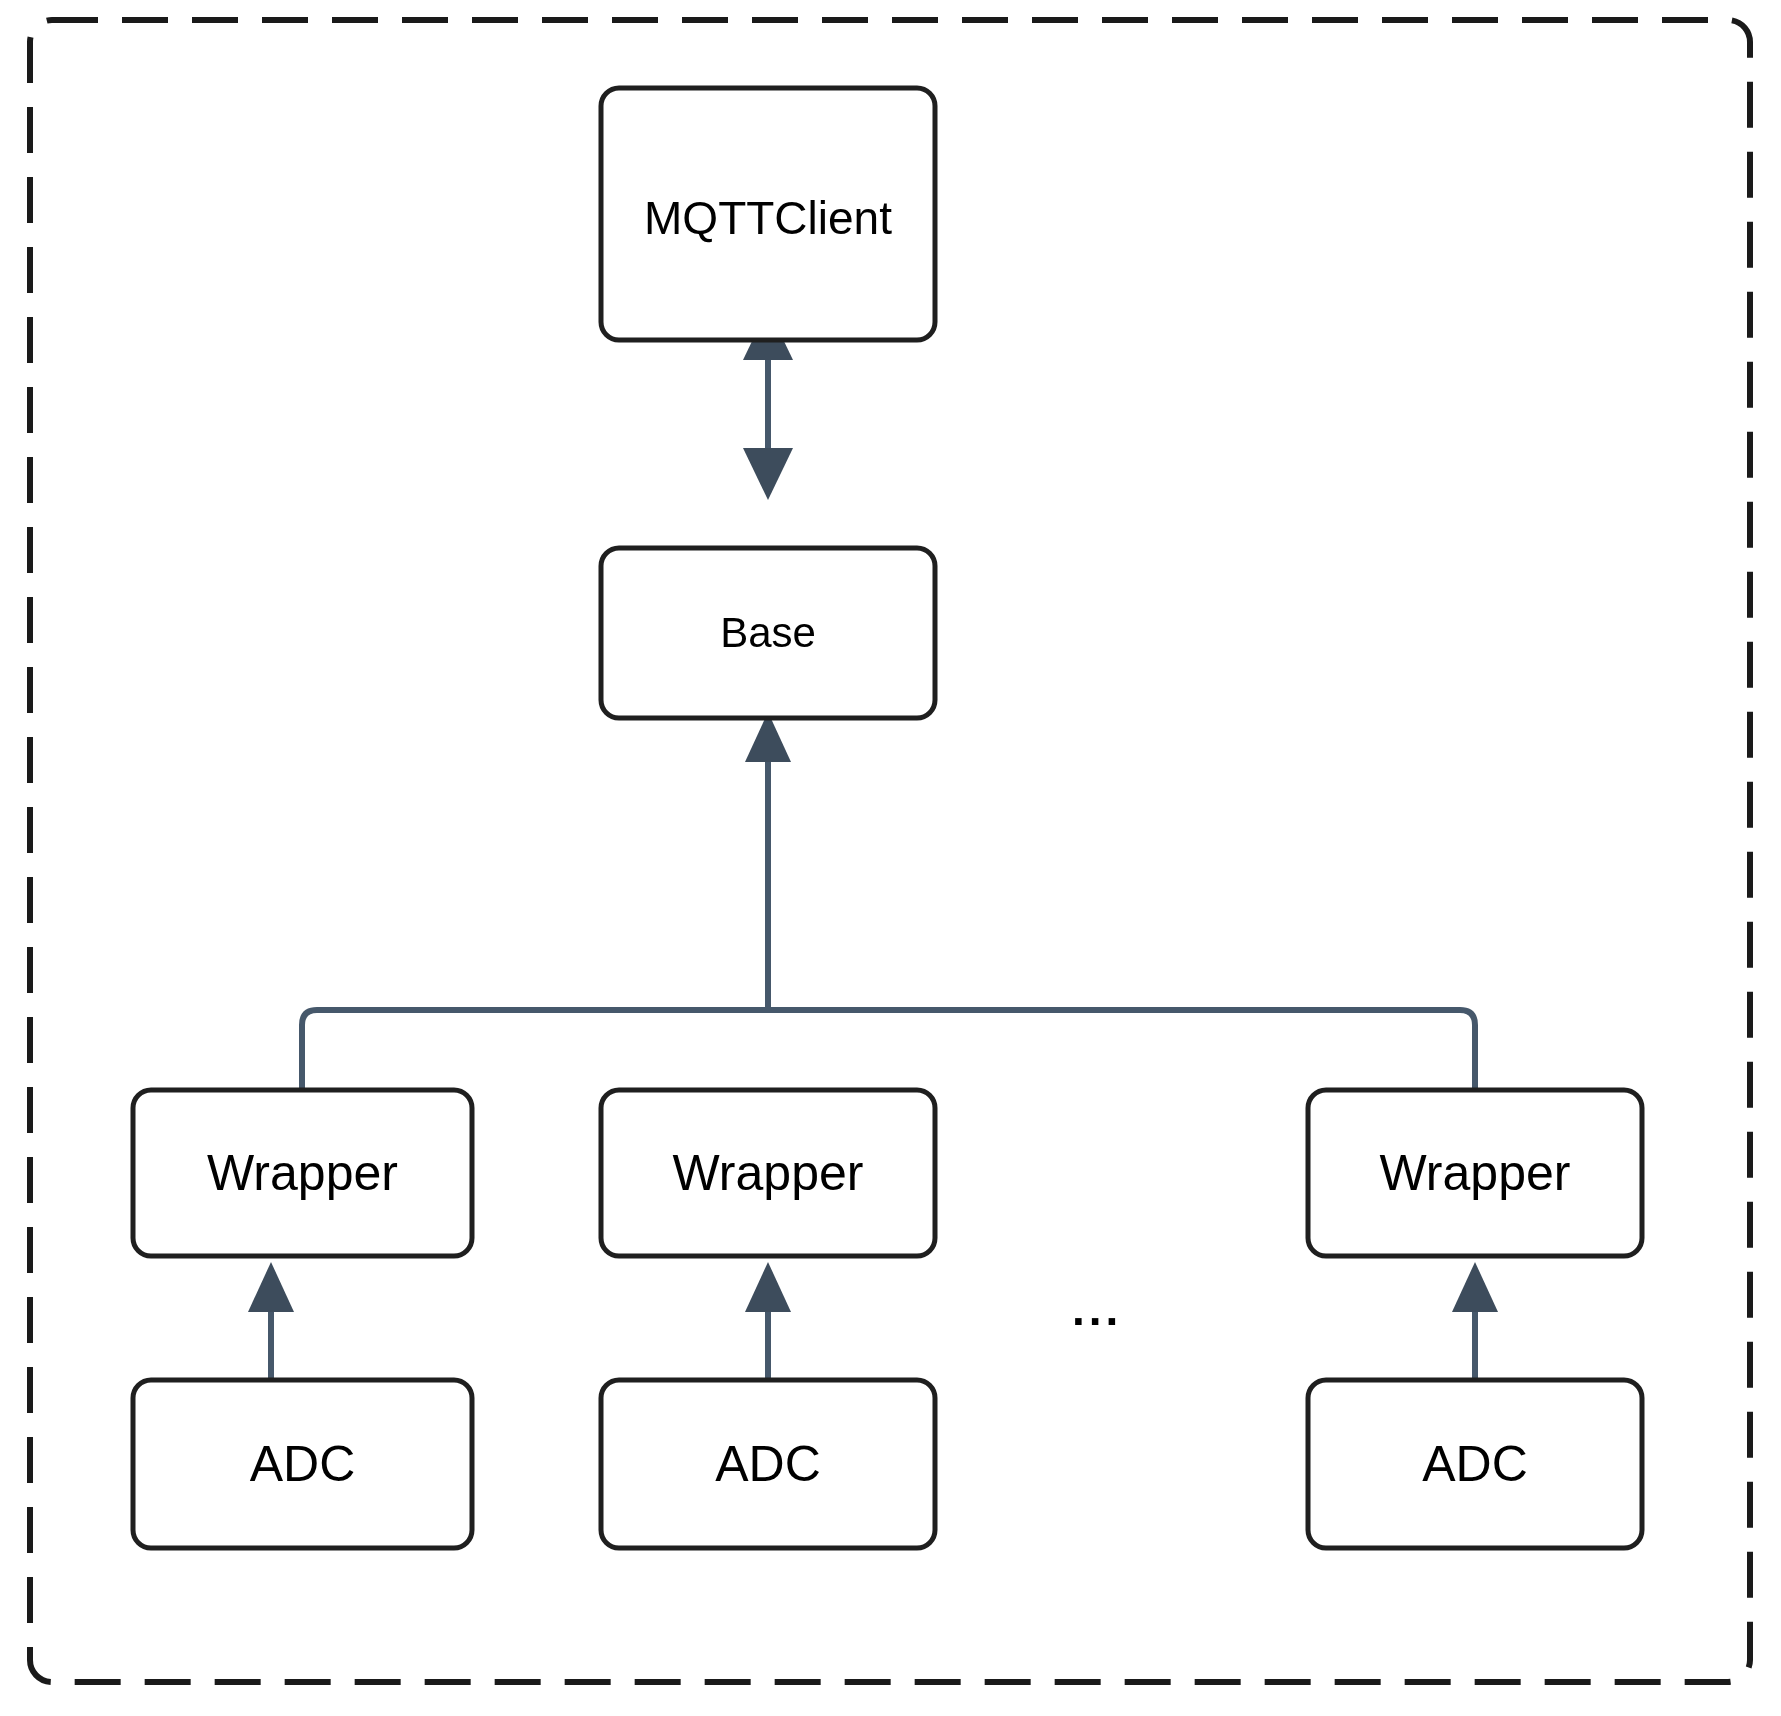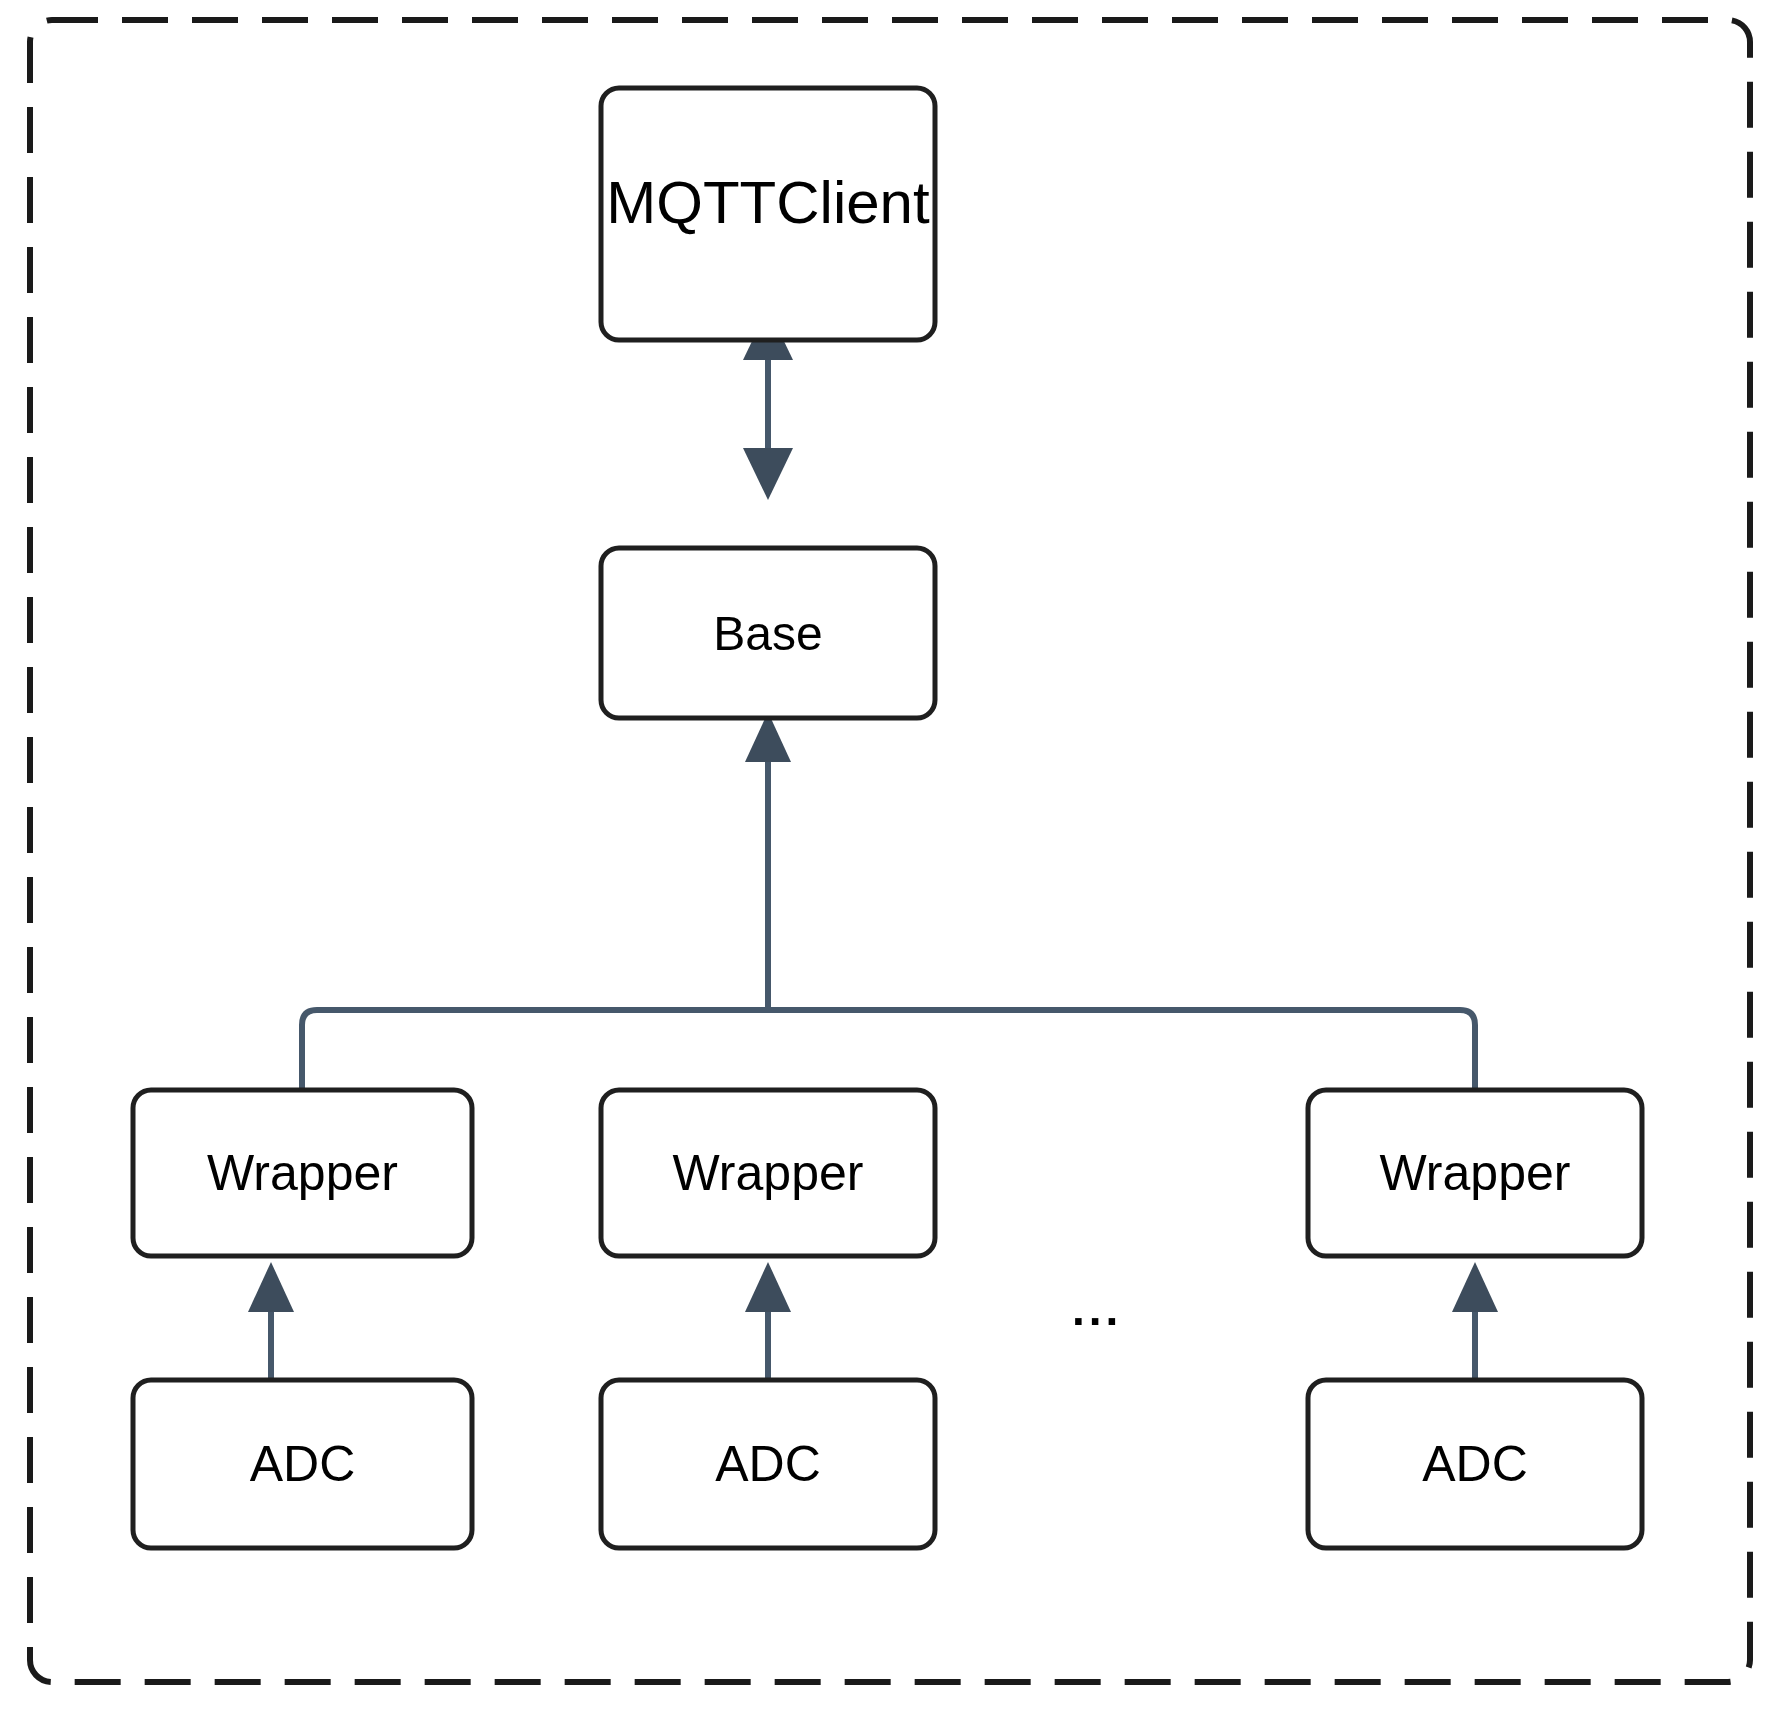--- a/index.html
+++ b/index.html
@@ -101,23 +101,23 @@
 
     <rect x="1308" y="1090" width="334" height="166" rx="18" ry="18" fill="#ffffff" stroke="#1f1f1f" stroke-width="5"></rect>
 
     <rect x="133" y="1380" width="339" height="168" rx="18" ry="18" fill="#ffffff" stroke="#1f1f1f" stroke-width="5"></rect>
 
     <rect x="601" y="1380" width="334" height="168" rx="18" ry="18" fill="#ffffff" stroke="#1f1f1f" stroke-width="5"></rect>
 
     <rect x="1308" y="1380" width="334" height="168" rx="18" ry="18" fill="#ffffff" stroke="#1f1f1f" stroke-width="5"></rect>
   </svg>
 
-  <div class="node-label" style="left:601px; top:76px; width:334px; height:252px; font-size:60px;">MQTTClient</div>
+  <div class="node-label" style="left:601px; top:92px; width:334px; height:252px; font-size:46px;">MQTTClient</div>
 
-  <div class="node-label" style="left:601px; top:548px; width:334px; height:170px; font-size:48px;">Base</div>
+  <div class="node-label" style="left:601px; top:548px; width:334px; height:170px; font-size:42px;">Base</div>
 
   <div class="node-label" style="left:133px; top:1090px; width:339px; height:166px; font-size:50px;">Wrapper</div>
 
   <div class="node-label" style="left:601px; top:1090px; width:334px; height:166px; font-size:50px;">Wrapper</div>
 
   <div class="node-label" style="left:1308px; top:1090px; width:334px; height:166px; font-size:50px;">Wrapper</div>
 
   <div class="node-label" style="left:133px; top:1380px; width:339px; height:168px; font-size:50px;">ADC</div>
 
   <div class="node-label" style="left:601px; top:1380px; width:334px; height:168px; font-size:50px;">ADC</div>

